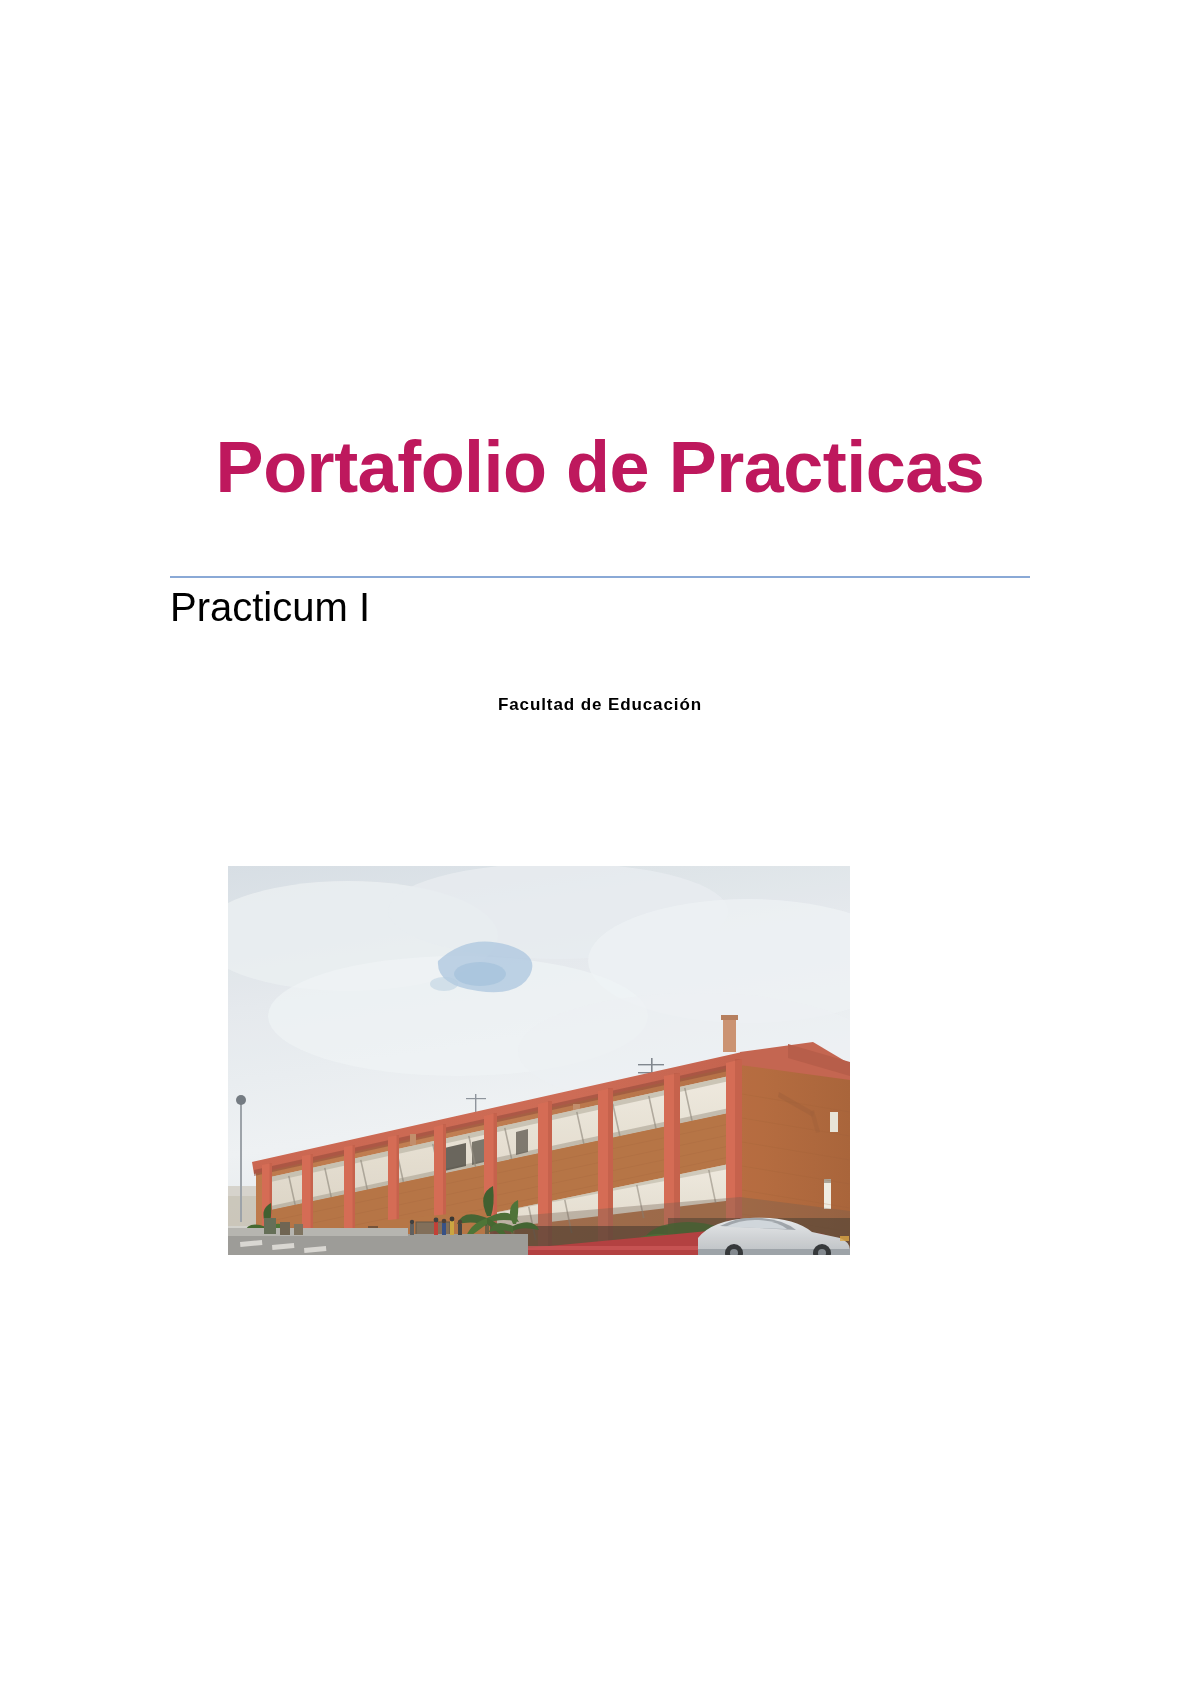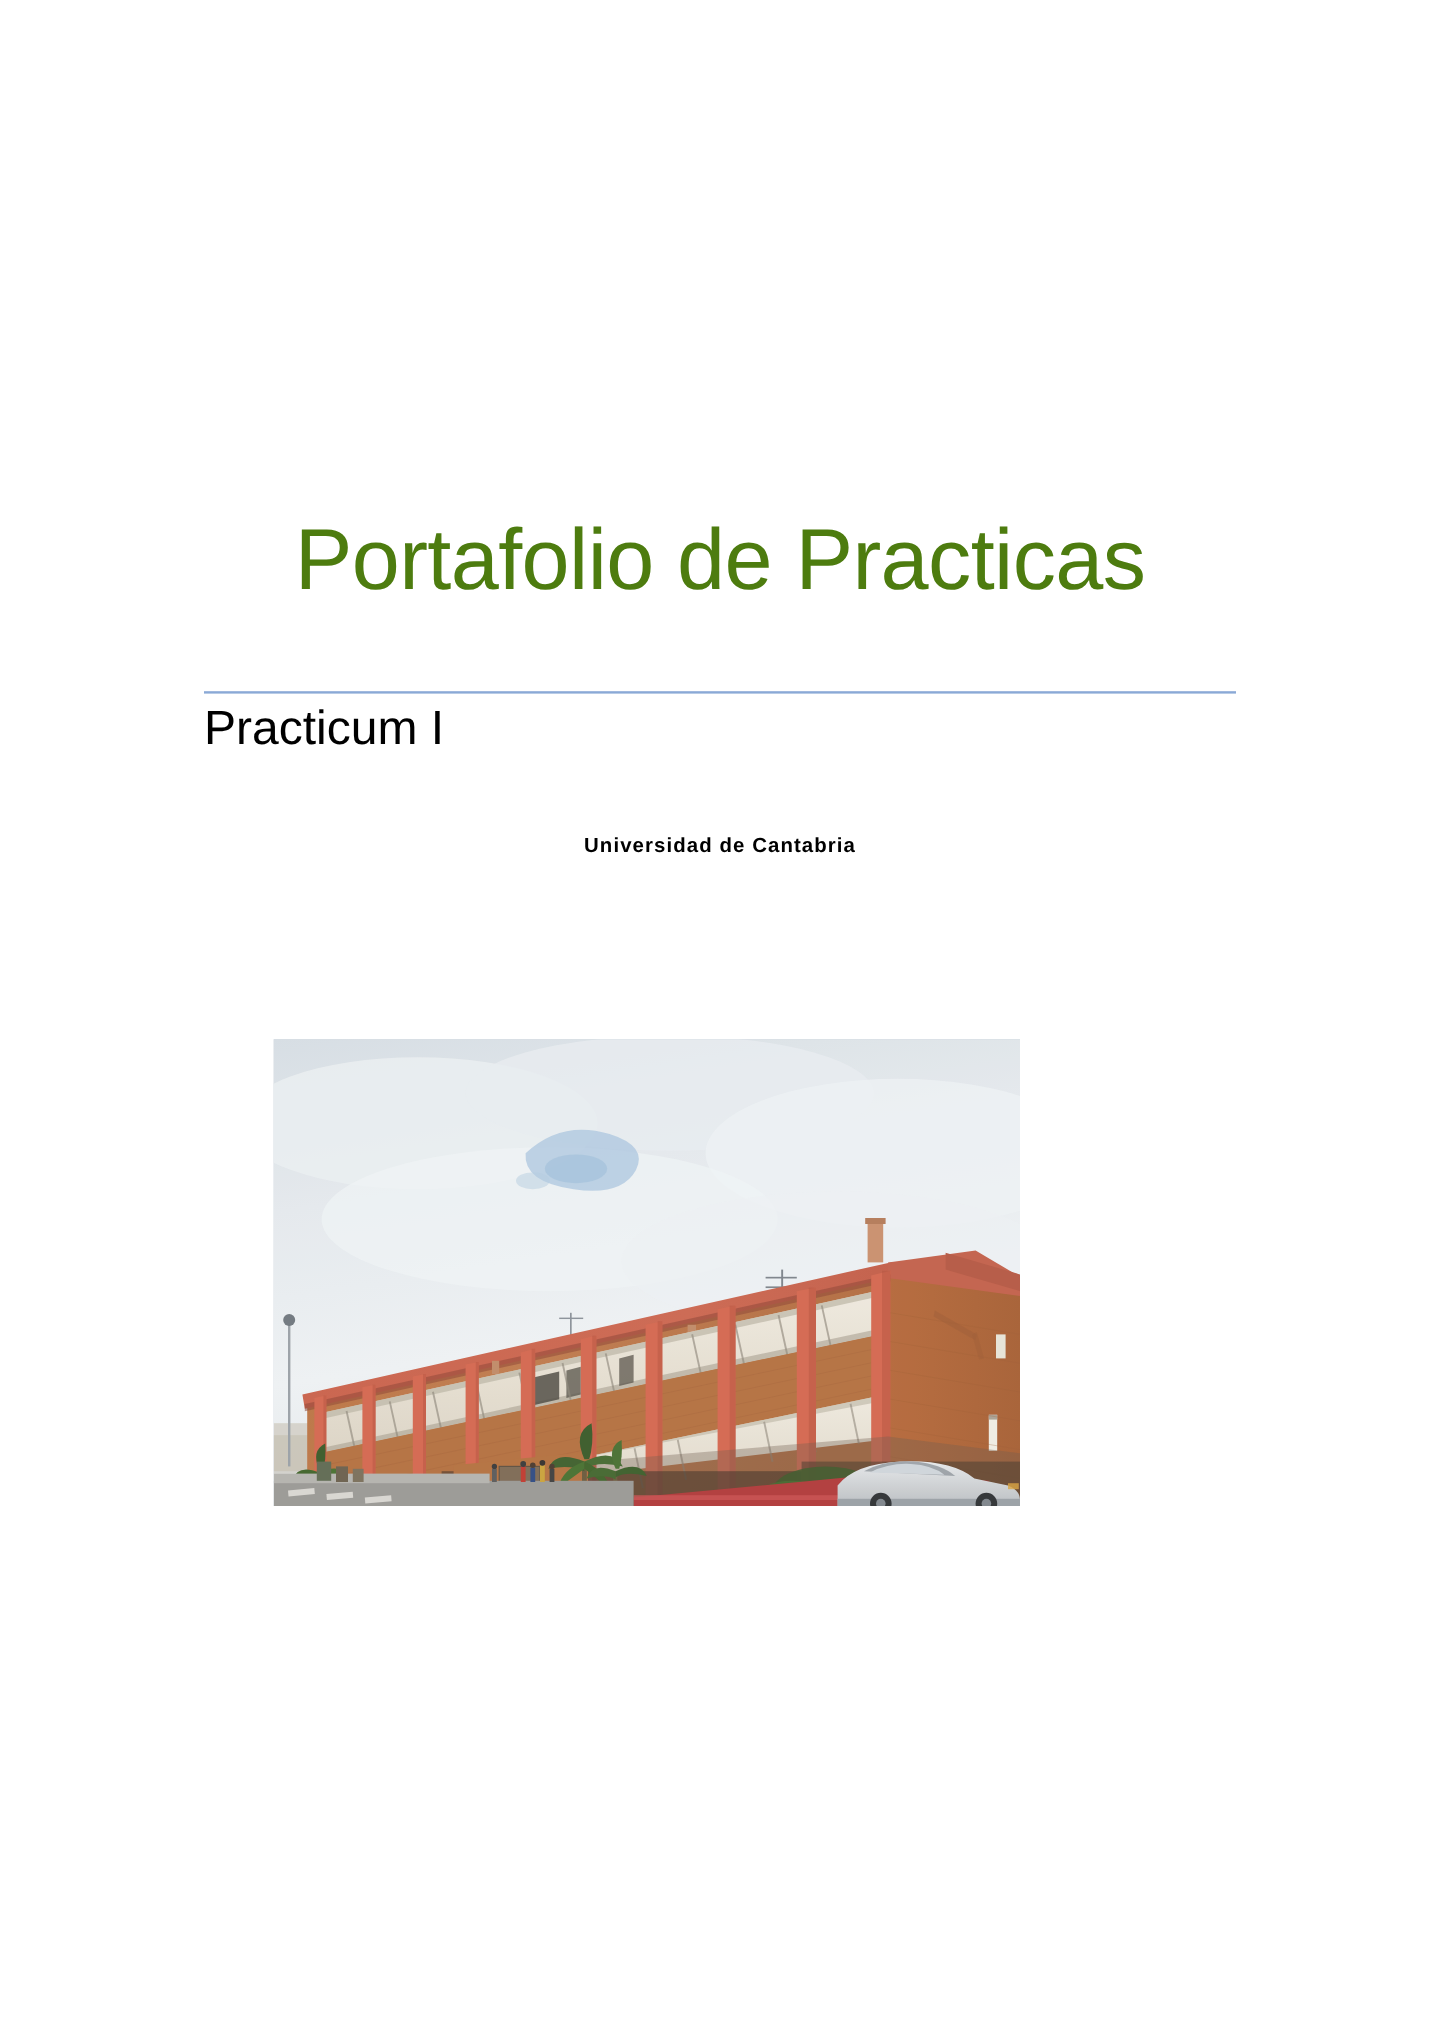--- a/index.html
+++ b/index.html
@@ -27,22 +27,22 @@
     width: 1200px;
   }
   .doc-title {
     position: absolute;
     left: 170px;
     top: 424px;
     width: 860px;
     font-family: "Liberation Sans", sans-serif;
     font-size: 72px;
     line-height: 86px;
-    font-weight: 400;
-    color: #4d7c0f;
+    font-weight: 700;
+    color: #be185d;
     letter-spacing: -0.5px;
     text-align: center;
     white-space: nowrap;
   }
   .title-rule {
     position: absolute;
     left: 170px;
     top: 576px;
     width: 860px;
     height: 0;
@@ -104,21 +104,21 @@
   <div class="title-block">
 
     <div class="doc-title">Portafolio de Practicas</div>
 
     <div class="title-rule"></div>
 
     <div class="doc-subtitle">Practicum I</div>
   </div>
 
   <div class="institution">
-    <div class="institution-line">Universidad de Cantabria</div>
+    <div class="institution-line">Facultad de Educación</div>
   </div>
 
   <div class="photo-frame">
     <svg class="photo-svg" viewBox="0 0 622 389" preserveAspectRatio="none">
       <defs>
         <linearGradient id="skyGrad" x1="0" y1="0" x2="0.25" y2="1">
           <stop offset="0%" stop-color="#d6dde3"></stop>
           <stop offset="35%" stop-color="#e4e9ed"></stop>
           <stop offset="70%" stop-color="#eef1f3"></stop>
           <stop offset="100%" stop-color="#e2e7ea"></stop>

